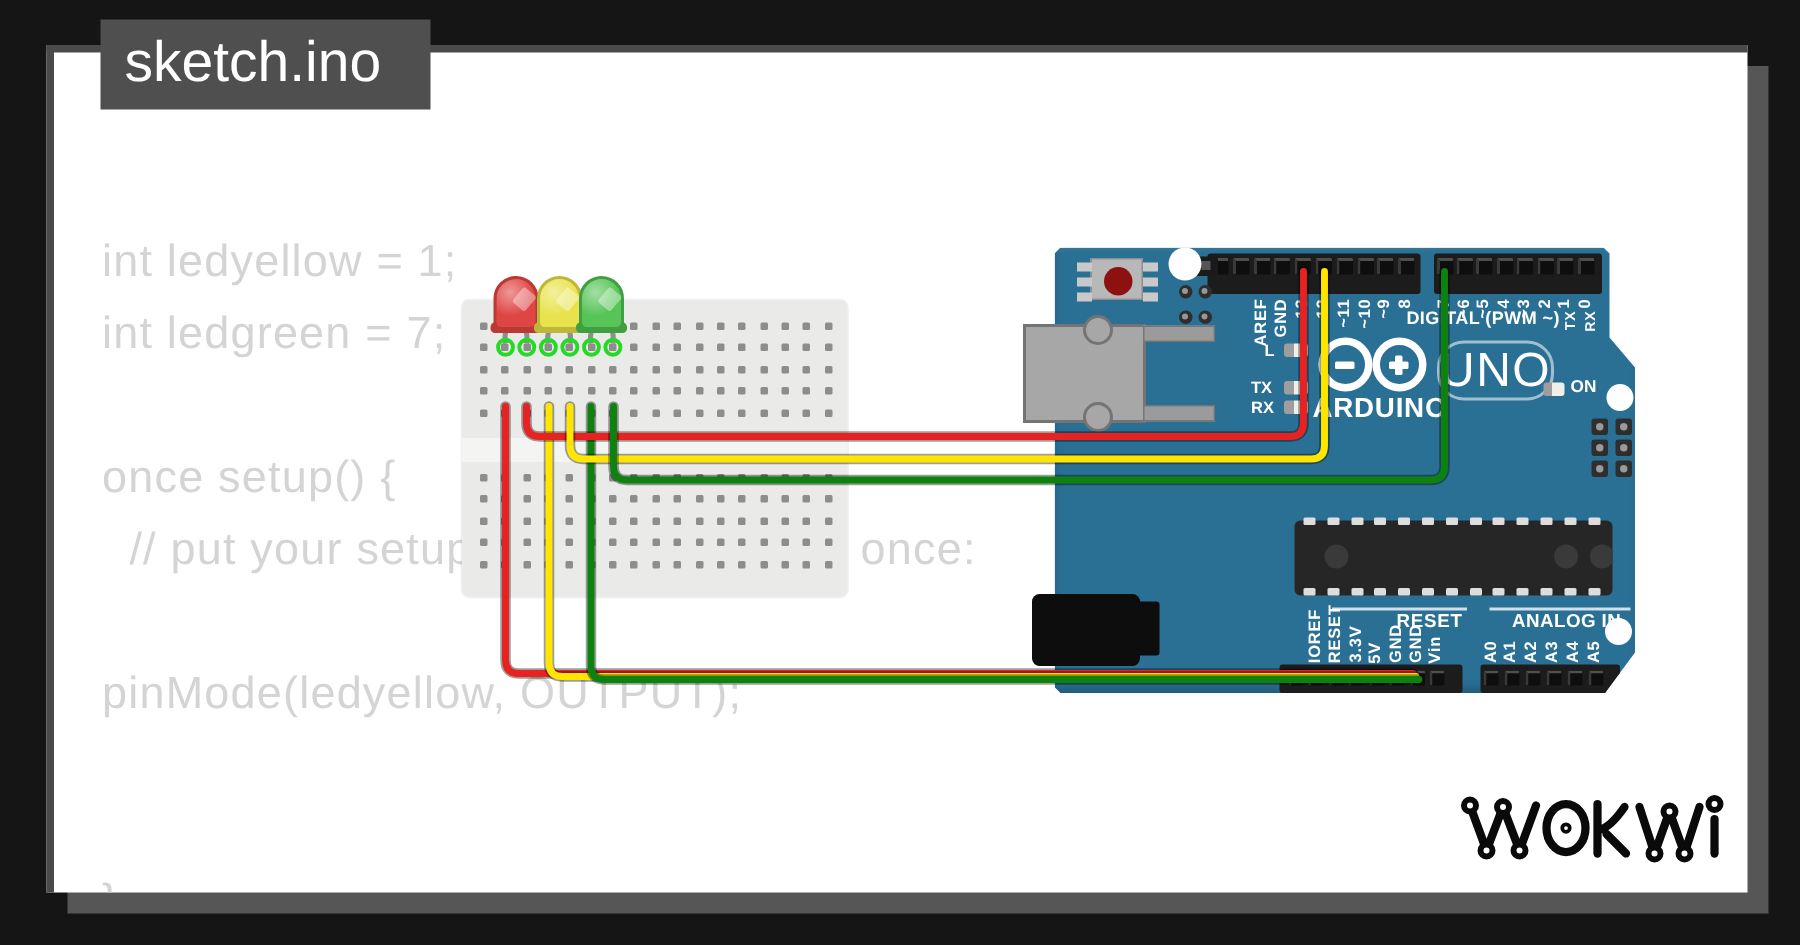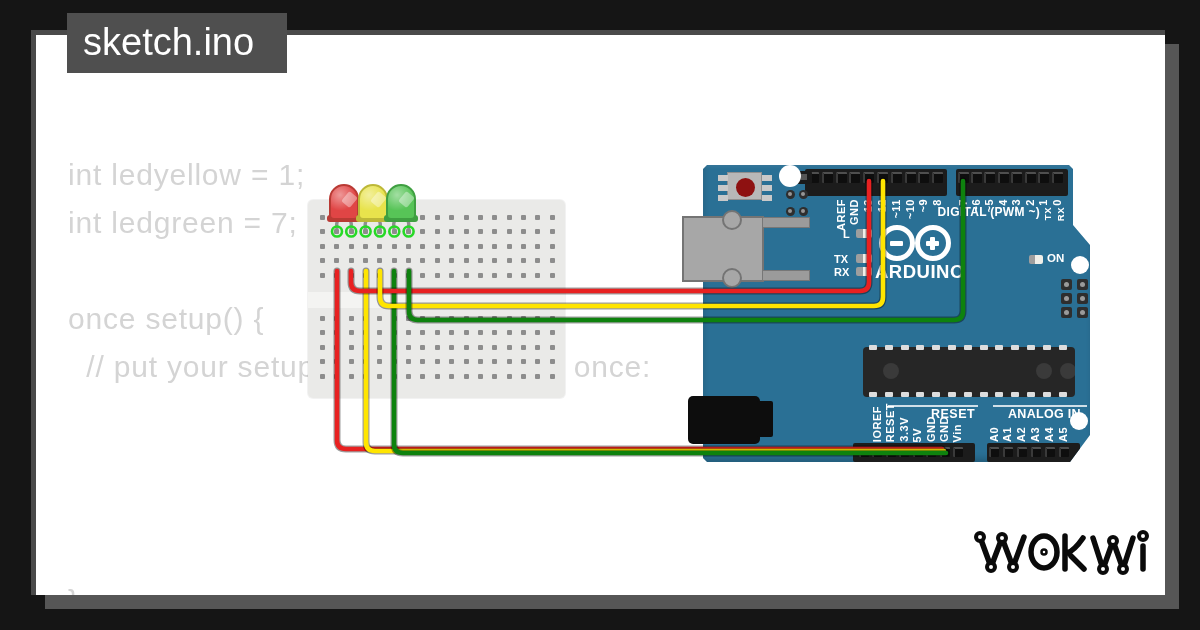--- a/index.html
+++ b/index.html
@@ -70,20 +70,21 @@
 </div>
 
 <div class="canvas">
 
   <div id="code-layer">
       <div class="code-line" style="top: 123px; color: rgb(212, 212, 212);">int ledyellow = 1;</div>
       <div class="code-line" style="top: 171px; color: rgb(212, 212, 212);">int ledgreen = 7;</div>
       <div class="code-line" style="top: 219px; color: rgb(212, 212, 212);"></div>
       <div class="code-line" style="top: 267px; color: rgb(212, 212, 212);">once setup() {</div>
       <div class="code-line" style="top: 315px; color: rgb(212, 212, 212);">  // put your setup code here, to run once:</div>
+      <div class="code-line" style="top: 411px; color: rgb(212, 212, 212);">pinMode(ledyellow, OUTPUT);</div>
       <div class="code-line" style="top: 507px; color: rgb(212, 212, 212);"></div>
       <div class="code-line" style="top: 549px; color: rgb(212, 212, 212);">}</div>
     </div>
 
   <div class="breadboard" id="breadboard" style="background: rgb(234, 234, 232);">
     <div class="channel"></div>
   <div class="hole" style="left: 12px; top: 14.5px; background: rgb(141, 141, 141);"></div>
       <div class="hole" style="left: 12px; top: 29px; background: rgb(141, 141, 141);"></div>
       <div class="hole" style="left: 12px; top: 43.5px; background: rgb(141, 141, 141);"></div>
       <div class="hole" style="left: 12px; top: 58px; background: rgb(141, 141, 141);"></div>
@@ -351,20 +352,23 @@
     <div class="sled" style="left:153px;top:89px"></div>
     <div class="hwlabel" style="left:131px;top:101px;font-size:11px">RX</div>
     <div class="sled" style="left:153px;top:102px"></div>
 
     <div class="lcirc" style="left:176px"></div>
     <div class="lcirc" style="left:212px"></div>
     <div class="lbar" style="left:187px;top:76px;width:13px;height:4.5px"></div>
     <div class="lbar" style="left:223px;top:76px;width:13px;height:4.5px"></div>
     <div class="lbar" style="left:227.3px;top:71.7px;width:4.5px;height:13px"></div>
     <div class="hwlabel" style="left:172px;top:96px;font-size:18.5px;letter-spacing:.5px">ARDUINO</div>
+    <div class="unobox">
+      <span>UNO</span>
+    </div>
     <div class="sled" style="left:326px;top:90px;width:14px"></div>
     <div class="hwlabel" style="left:344px;top:87px;font-size:11.5px">ON</div>
 
     <div class="bline" style="left:185px;top:240px;width:90px"></div>
     <div class="hwlabel" style="left:228px;top:242px;font-size:12.5px;letter-spacing:.5px">RESET</div>
     <div class="bline" style="left:290px;top:240px;width:94px"></div>
     <div class="hwlabel" style="left:305px;top:242px;font-size:12.5px;letter-spacing:.3px">ANALOG IN</div>
 
     <div class="whole" style="left:368px;top:91px;width:18px;height:18px"></div>
     <div class="whole" style="left:367px;top:247px;width:18px;height:18px"></div>

